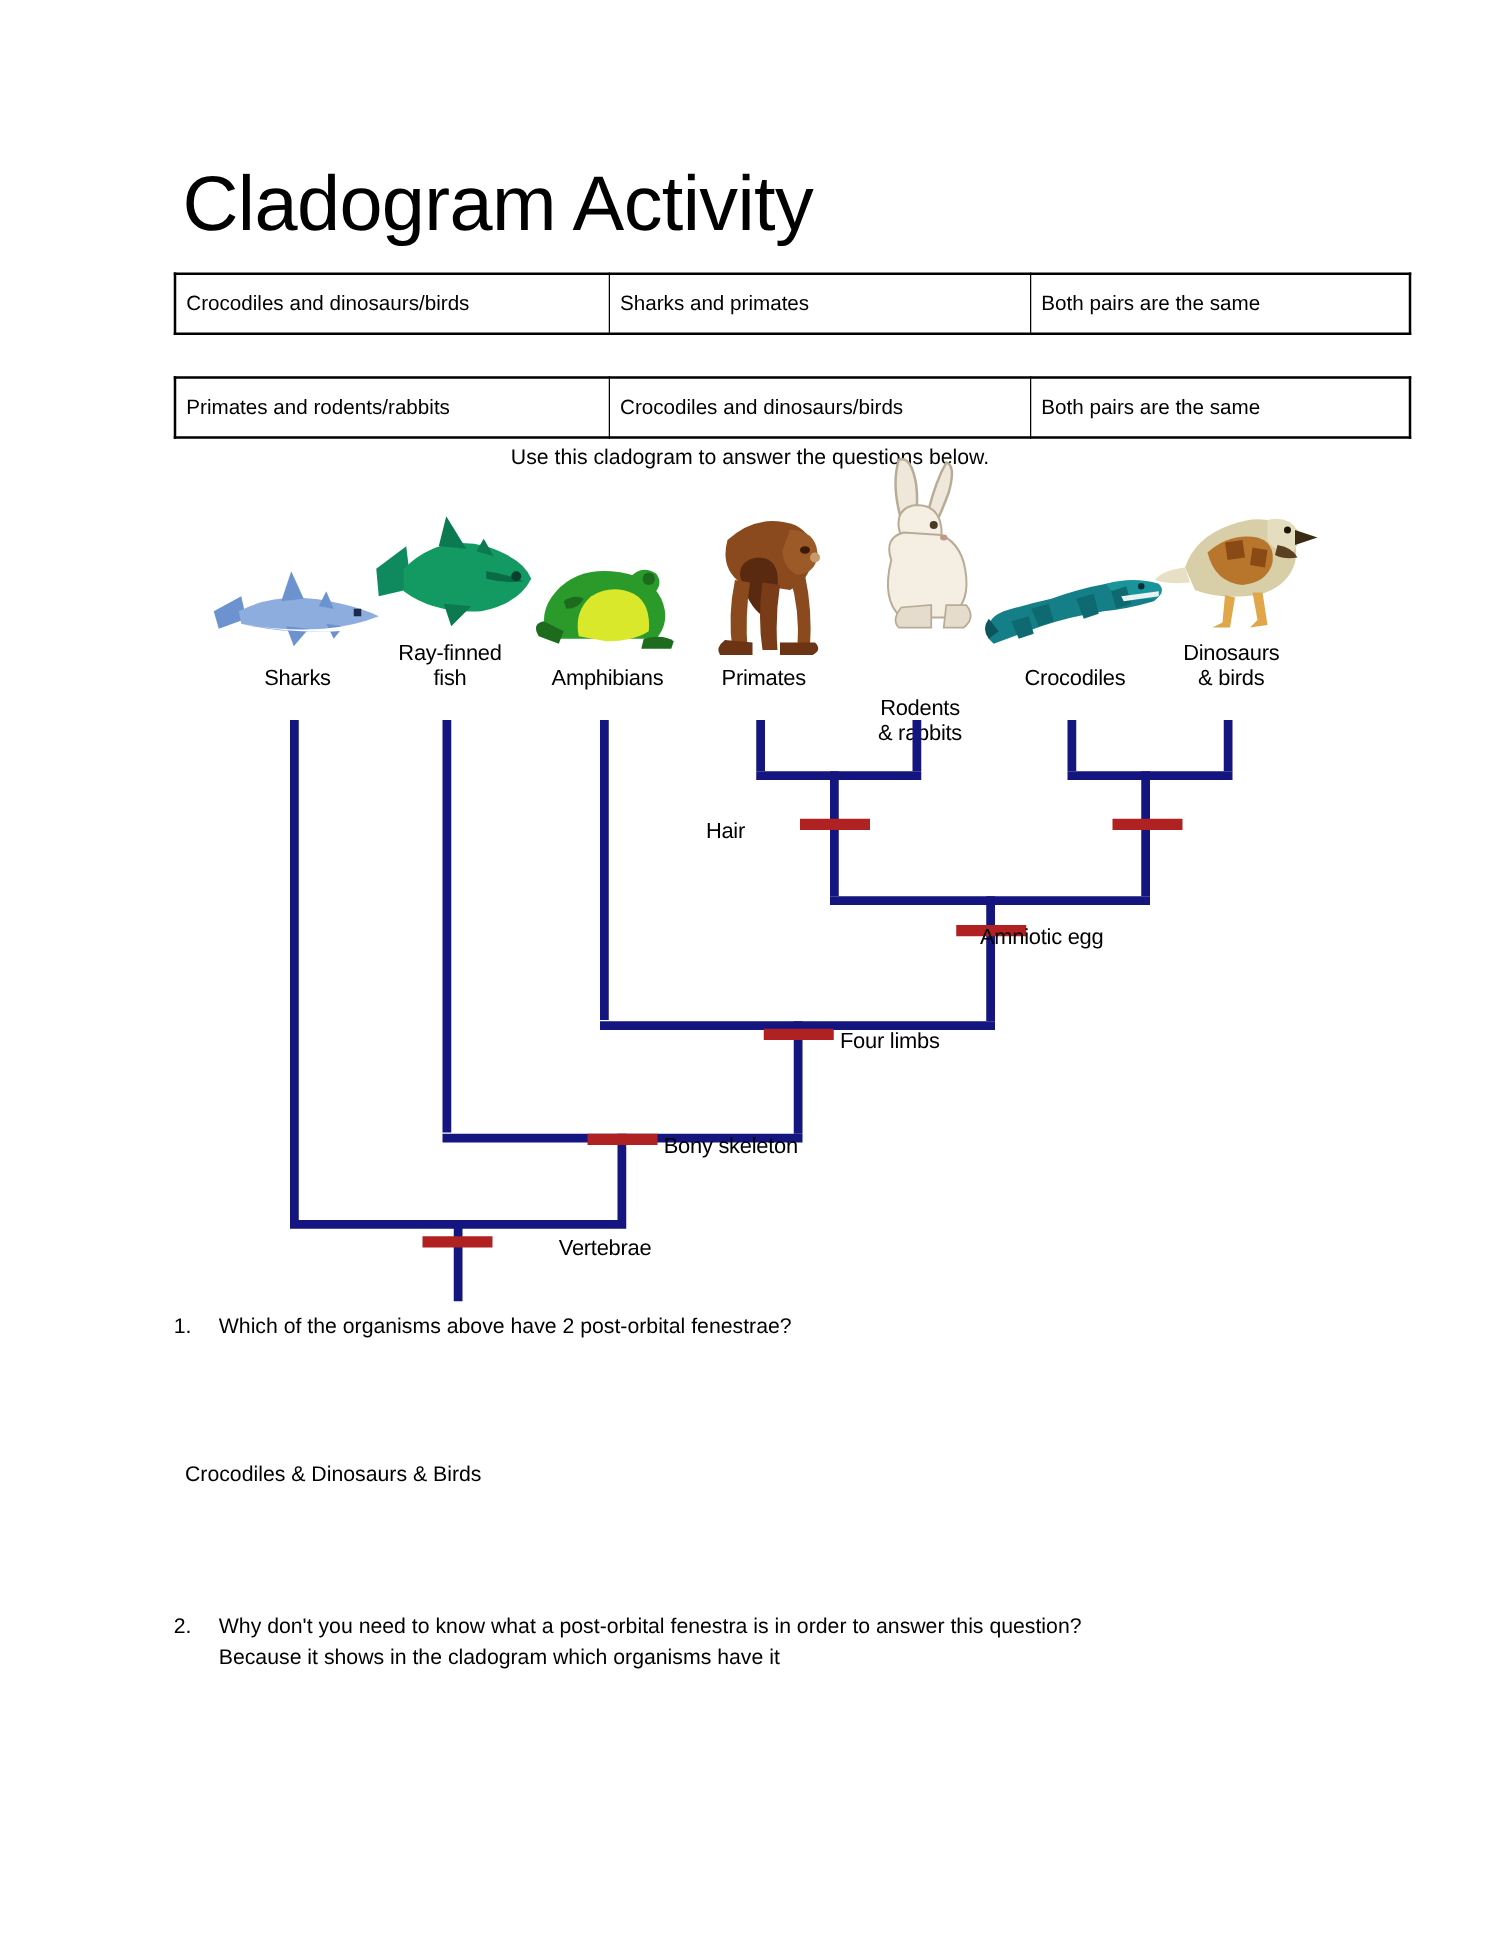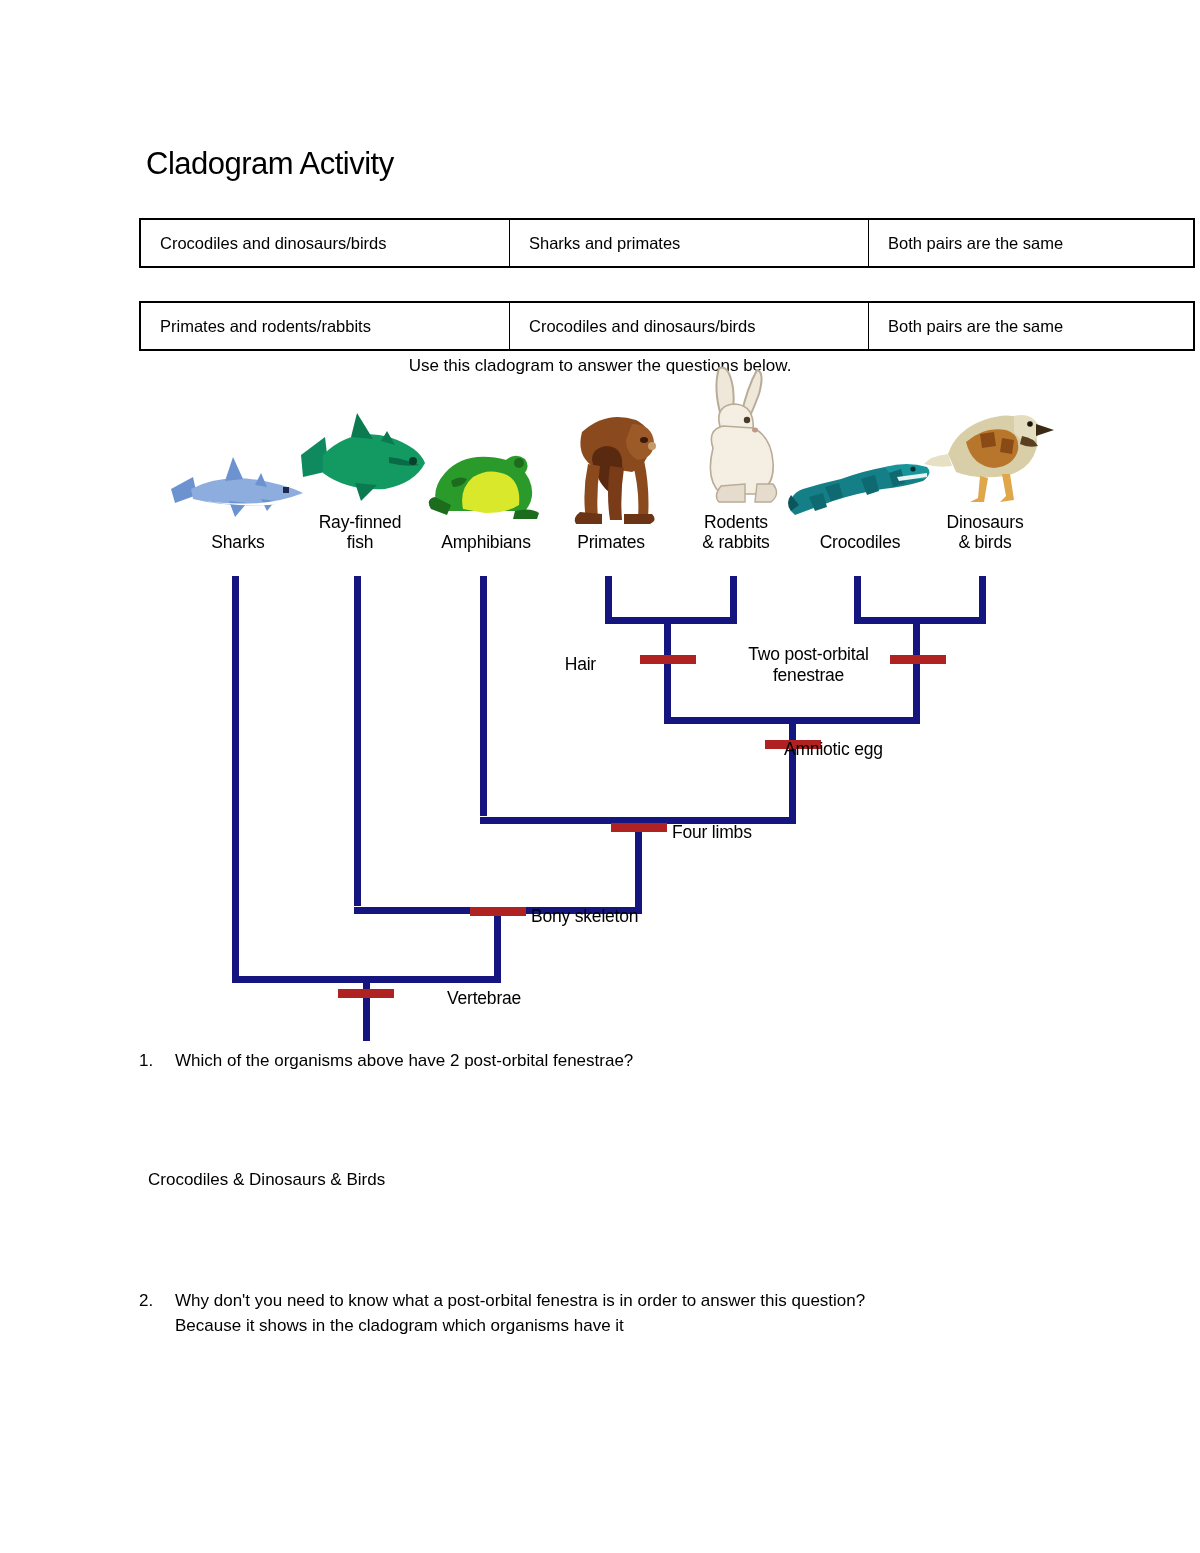--- a/index.html
+++ b/index.html
@@ -22,37 +22,37 @@
     left: 0; top: 0;
     width: 1200px;
     height: 1553px;
   }
 
   
   .doc-title {
     position: absolute;
     left: 146px;
     top: 136px;
-    font-size: 31px;
+    font-size: 62px;
     line-height: 56px;
     letter-spacing: -0.5px;
     font-weight: 400;
     white-space: nowrap;
   }
 
   
   .opt-table {
     position: absolute;
     border-collapse: collapse;
     table-layout: fixed;
     border: 2px solid #000;
   }
   .opt-table td {
     border: 1px solid #000;
-    padding: 6px 19px;
+    padding: 6px 8px;
     font-size: 16.5px;
     line-height: 22px;
     vertical-align: middle;
     height: 34px;
     white-space: nowrap;
   }
   #table-1 { left: 139px; top: 218px; width: 938px; }
   #table-2 { left: 139px; top: 301px; width: 938px; }
   .col-a { width: 330px; }
   .col-b { width: 320px; }
@@ -256,21 +256,21 @@
             <path d="M80 54 Q86 26 96 8 Q104 10 98 32 Q92 48 88 56 Z" fill="#efe7da" stroke="#b9ac97" stroke-width="2"></path>
             <path d="M58 60 Q56 44 72 42 Q90 42 92 60 Q94 78 80 84 Q62 82 58 60 Z" fill="#f4eee3" stroke="#b9ac97" stroke-width="1.6"></path>
             <path d="M52 86 Q46 68 62 64 L92 66 Q110 74 112 100 Q114 124 96 132 L60 132 Q44 118 52 86 Z" fill="#f4eee3" stroke="#b9ac97" stroke-width="1.6"></path>
             <path d="M60 124 Q52 134 58 140 L84 140 L84 122 Z" fill="#e5dccd" stroke="#b9ac97" stroke-width="1.4"></path>
             <path d="M96 122 L112 122 Q120 132 110 140 L94 140 Z" fill="#e5dccd" stroke="#b9ac97" stroke-width="1.4"></path>
             <circle cx="86" cy="58" r="3.2" fill="#4a3a26"></circle>
             <ellipse cx="94" cy="68" rx="3" ry="2.4" fill="#c09a86"></ellipse>
           </g>
         </svg>
       </div>
-      <div class="taxon-label" style="white-space:pre-line;">Rodents
+      <div class="taxon-label" style="white-space:pre-line;margin-top:44px;">Rodents
 &amp; rabbits</div>
     </div>
 
     <div class="taxon" style="left:785px; top:146px;">
       <div class="taxon-art">
         <svg class="art-svg" viewBox="0 0 150 115">
           <g>
             <path d="M6 94 Q2 78 18 72 Q38 66 56 62 Q78 54 100 50 Q124 46 140 52 Q146 58 138 64 Q118 70 98 72 Q72 76 48 84 Q26 92 10 98 Z" fill="#147f86"></path>
             <path d="M100 50 Q122 44 142 50 Q148 56 140 62 L116 62 Q104 58 100 50 Z" fill="#1a949b"></path>
             <path d="M40 70 L46 84 L58 80 L54 66 Z" fill="#0e6a70"></path>
@@ -332,21 +332,20 @@
     <div class="hline" style="left:354px; top:521px; width:288px;"></div>
     <div class="vline" style="left:494px; top:521px; height:69px;"></div>
 
     <div class="hline" style="left:232px; top:590px; width:269px;"></div>
     <div class="vline" style="left:363px; top:590px; height:65px;"></div>
 
     <div class="tick" style="left:640px; top:269px; width:56px;"></div>
     <div class="tick-label" style="left:596px; top:268px; transform:translateX(-100%);">Hair</div>
 
     <div class="tick" style="left:890px; top:269px; width:56px;"></div>
-    <div class="tick-label two-line" style="left:716px; top:258px;">Two post-orbital fenestrae</div>
 
     <div class="tick" style="left:765px; top:354px; width:56px;"></div>
     <div class="tick-label" style="left:784px; top:353px;">Amniotic egg</div>
 
     <div class="tick" style="left:611px; top:437px; width:56px;"></div>
     <div class="tick-label" style="left:672px; top:436px;">Four limbs</div>
 
     <div class="tick" style="left:470px; top:521px; width:56px;"></div>
     <div class="tick-label" style="left:531px; top:520px;">Bony skeleton</div>
 

